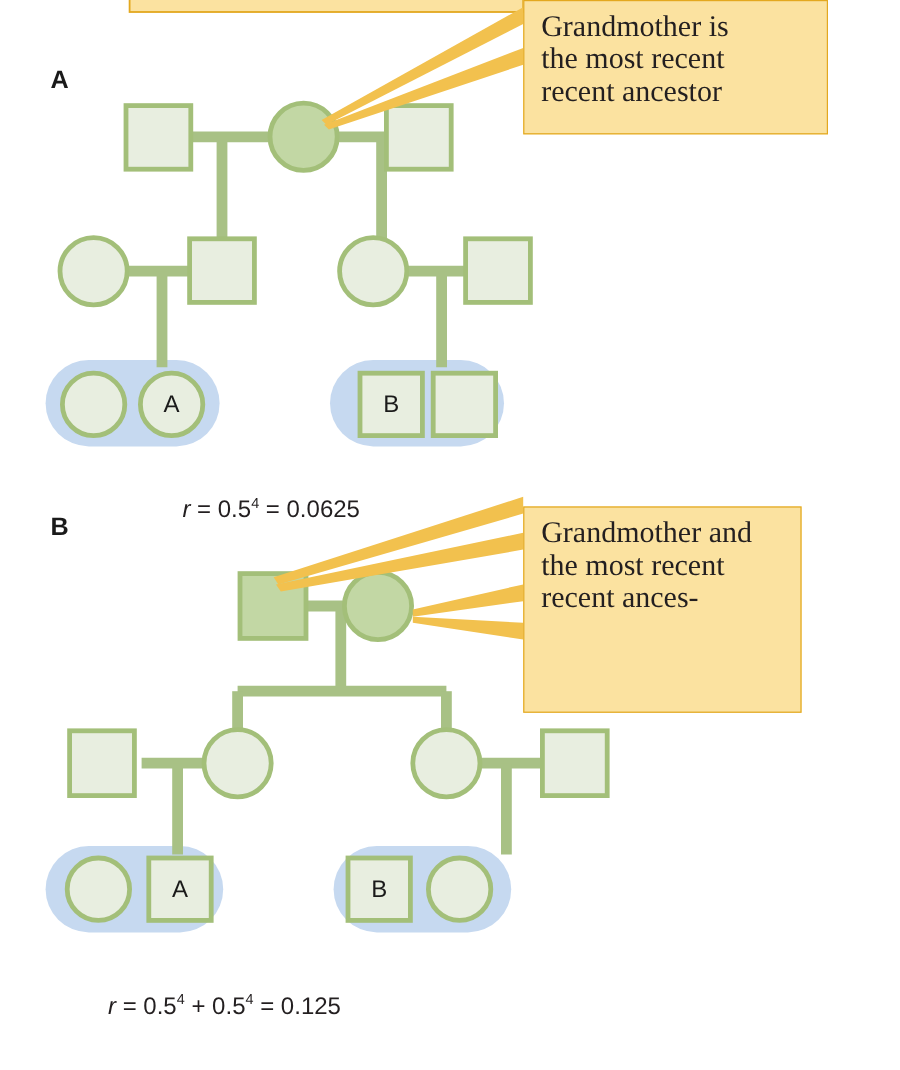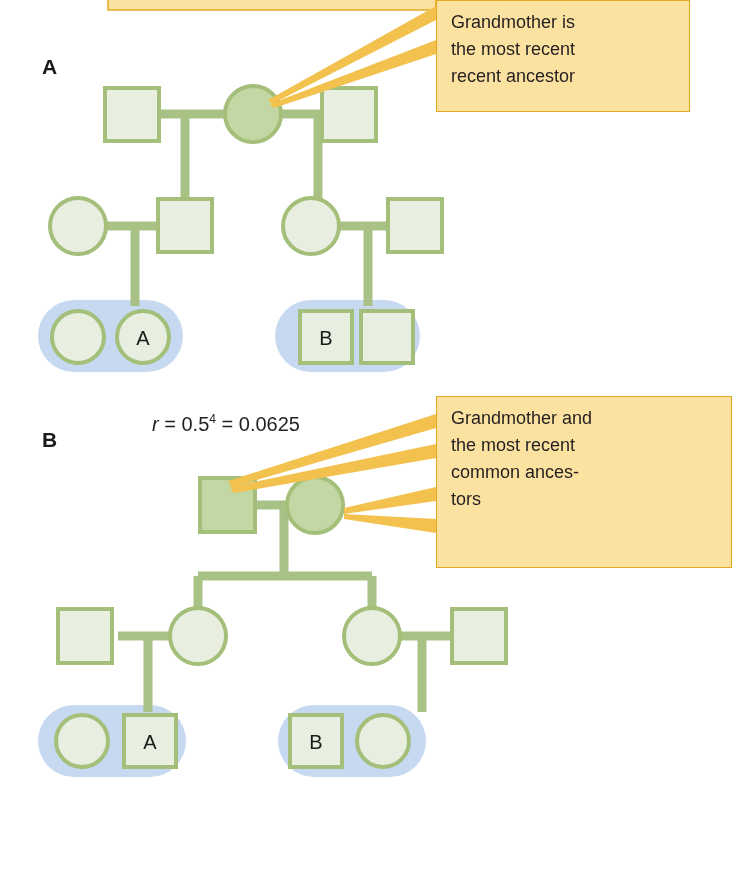--- a/index.html
+++ b/index.html
@@ -30,25 +30,25 @@
     margin-top:17px;
   }
   .formula .var { font-style:italic; }
   .formula sup { font-size:12px; }
 
   .callout {
     position:absolute;
     background:#fbe2a0;
     border:1.5px solid #e3a81f;
     box-sizing:border-box;
-    font-size:18px;
+    font-size:25px;
     line-height:27px;
     color:#231f20;
     padding:8px 12px 8px 14px;
-    font-family:Liberation Sans, sans-serif;
+    font-family:Liberation Serif, serif;
   }
   .callout .cl { display:block; white-space:nowrap; }
 
   .node-label {
     position:absolute;
     font-size:20px;
     color:#1a1a1a;
     font-family:"Liberation Sans", sans-serif;
     transform:translate(-50%,-50%);
     pointer-events:none;
@@ -156,27 +156,29 @@
 
   <div class="node-label" style="left:143px; top:338px;">A</div>
   <div class="node-label" style="left:326px; top:338px;">B</div>
   <div class="node-label" style="left:150px; top:742px;">A</div>
   <div class="node-label" style="left:316px; top:742px;">B</div>
 
   <div class="formula" style="left:152px; top:395px;">
     <span class="var">r</span><span> = 0.5</span><sup>4</sup><span> = 0.0625</span>
   </div>
 
+  <div class="formula" style="left:90px; top:809px;">
+    <span class="var">r</span><span> = 0.5</span><sup>4</sup><span> + 0.5</span><sup>4</sup><span> = 0.125</span>
+  </div>
 
   <div class="callout" style="left:436px; top:0px; width:254px; height:112px;">
     <span class="cl">Grandmother is</span>
     <span class="cl">the most recent</span>
     <span class="cl">recent ancestor</span>
   </div>
 
-  <div class="callout" style="left:436px; top:396px; width:296px; height:172px;">
+  <div class="callout" style="left:436px; top:422px; width:232px; height:172px;">
     <span class="cl">Grandmother and</span>
     <span class="cl">the most recent</span>
-    <span class="cl">common ances-</span>
-    <span class="cl">tors</span>
+    <span class="cl">recent ances-</span>
   </div>
 
 </div>
 
 </body></html>

